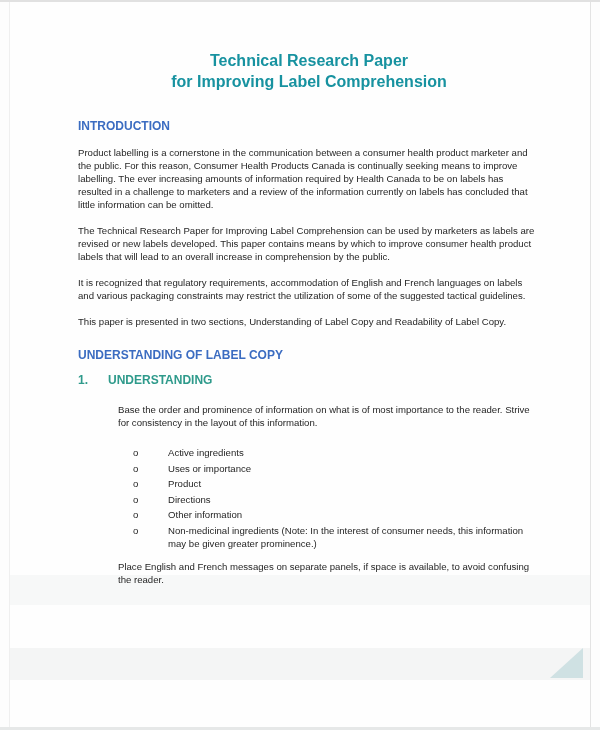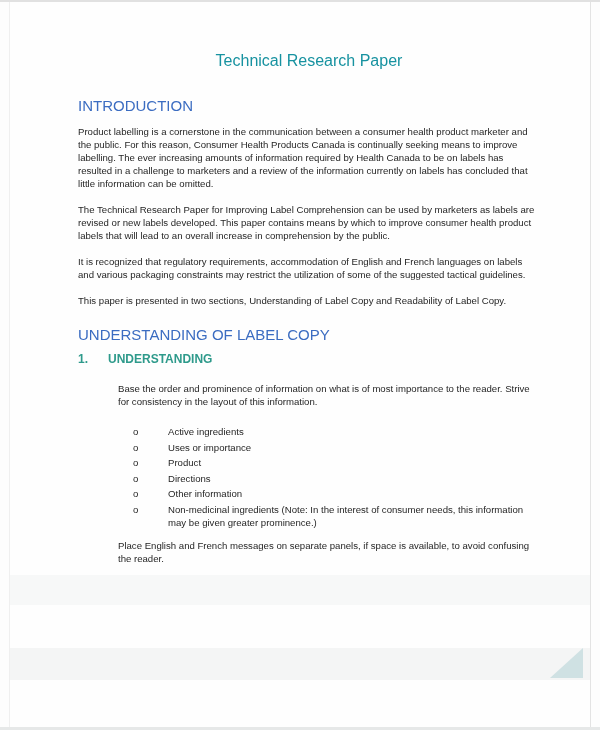--- a/index.html
+++ b/index.html
@@ -45,29 +45,29 @@
   .content {
     position: relative;
     padding: 48px 50px 0 68px; 
     color: #262626;
     font-size: 9.6px;
     line-height: 13px;
   }
   .doc-title {
     text-align: center;
     color: #1792a0;
-    font-weight: normal;
+    font-weight: bold;
     font-size: 16px;
     line-height: 21px;
     margin-bottom: 27px;
   }
   .h-blue {
     color: #3b6cc1;
-    font-weight: normal;
-    font-size: 15px;
+    font-weight: bold;
+    font-size: 12px;
     line-height: 15px;
     margin-bottom: 12px;
   }
   .section-heading {
     margin-top: 20px;
     margin-bottom: 10px;
   }
   .para {
     margin: 0 0 13px 0;
   }
@@ -111,20 +111,21 @@
   <div class="edge-top"></div>
 
   <div class="sheet">
     <div class="scan-band-1"></div>
     <div class="scan-band-2"></div>
 
     <div class="content">
 
       <div class="doc-title">
         <div>Technical Research Paper</div>
+        <div>for Improving Label Comprehension</div>
       </div>
 
       <div class="h-blue">INTRODUCTION</div>
 
       <p class="para">Product labelling is a cornerstone in the communication between a consumer health product marketer and the public. For this reason, Consumer Health Products Canada is continually seeking means to improve labelling. The ever increasing amounts of information required by Health Canada to be on labels has resulted in a challenge to marketers and a review of the information currently on labels has concluded that little information can be omitted.</p>
       <p class="para">The Technical Research Paper for Improving Label Comprehension can be used by marketers as labels are revised or new labels developed. This paper contains means by which to improve consumer health product labels that will lead to an overall increase in comprehension by the public.</p>
       <p class="para">It is recognized that regulatory requirements, accommodation of English and French languages on labels and various packaging constraints may restrict the utilization of some of the suggested tactical guidelines.</p>
       <p class="para">This paper is presented in two sections, Understanding of Label Copy and Readability of Label Copy.</p>
 
       <div class="h-blue section-heading">UNDERSTANDING OF LABEL COPY</div>

